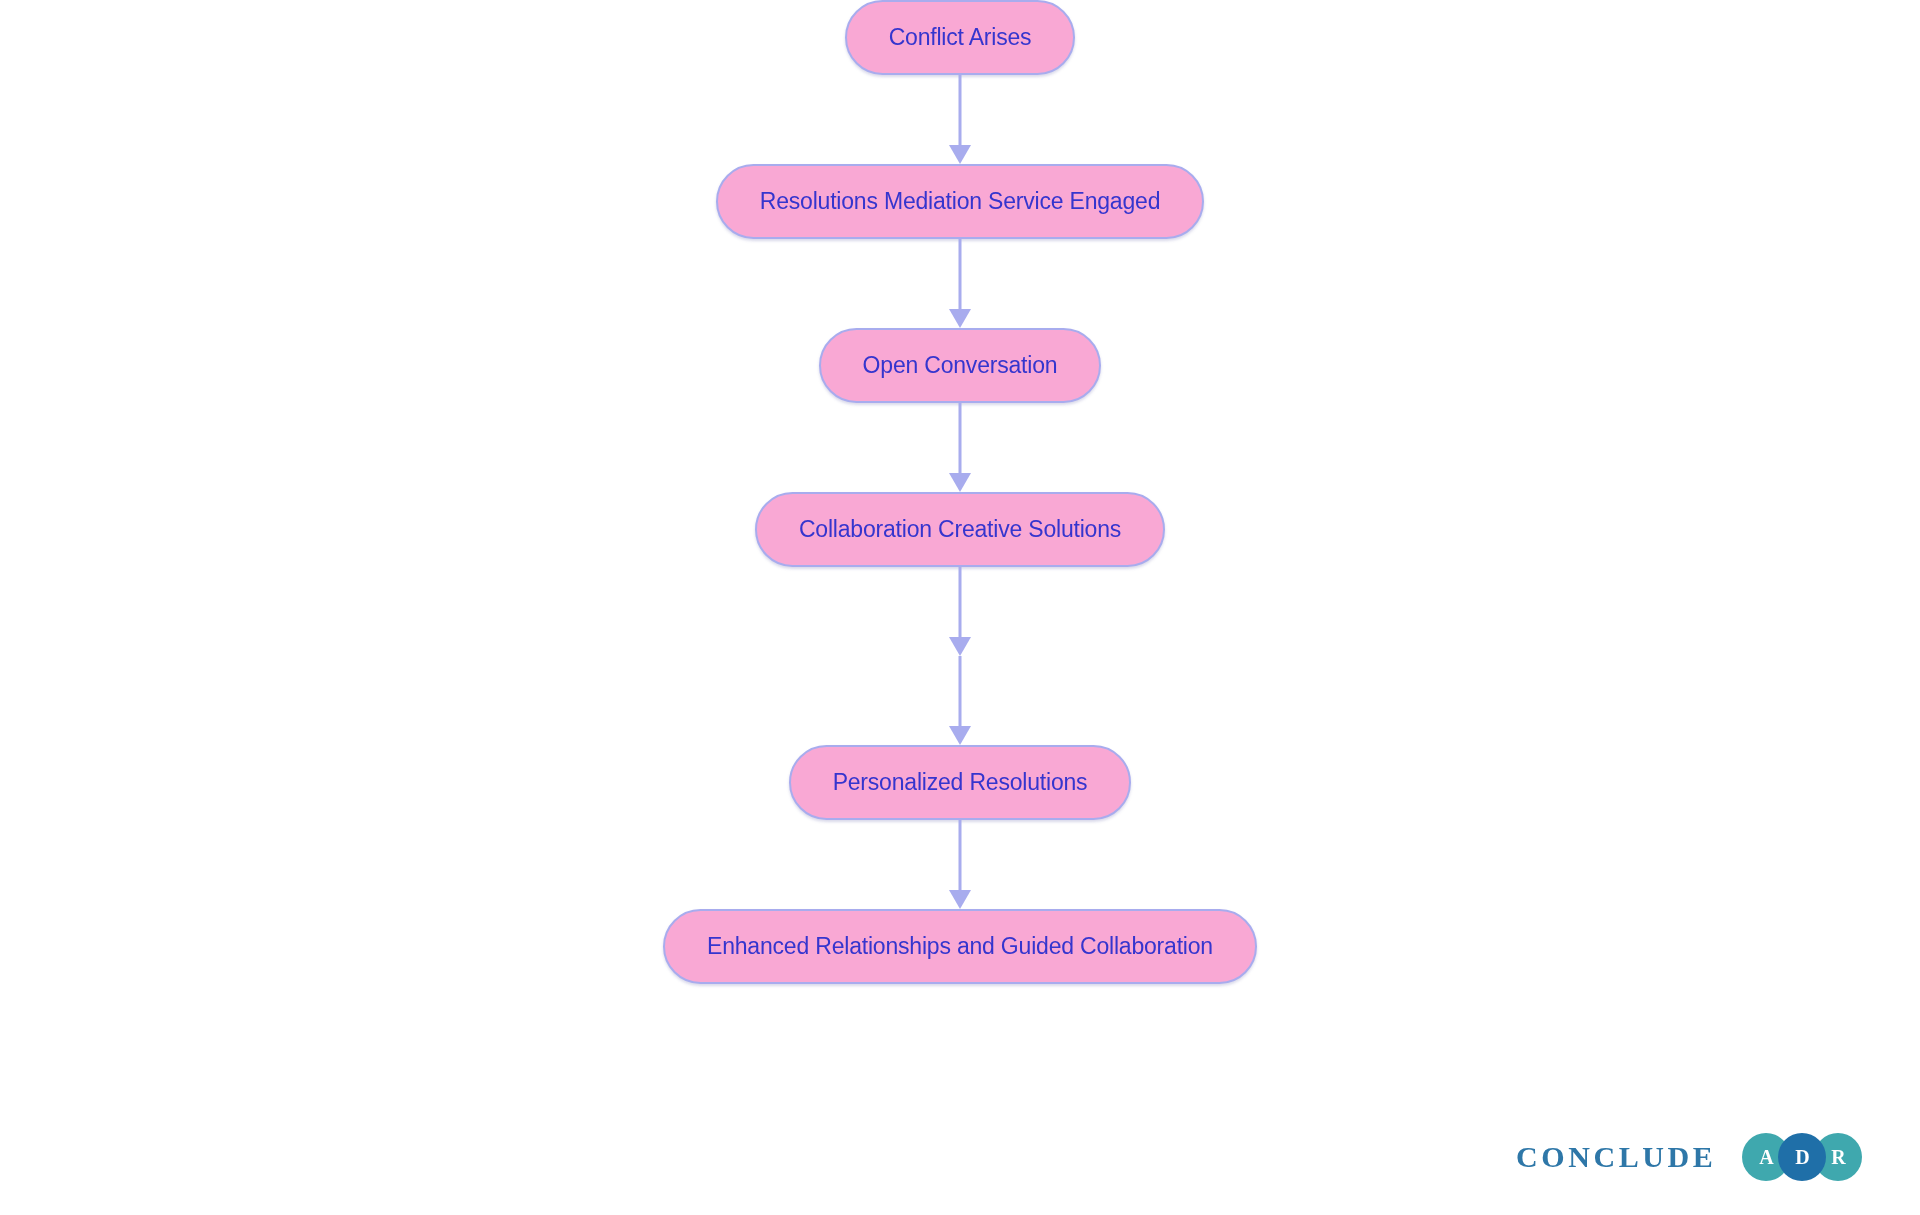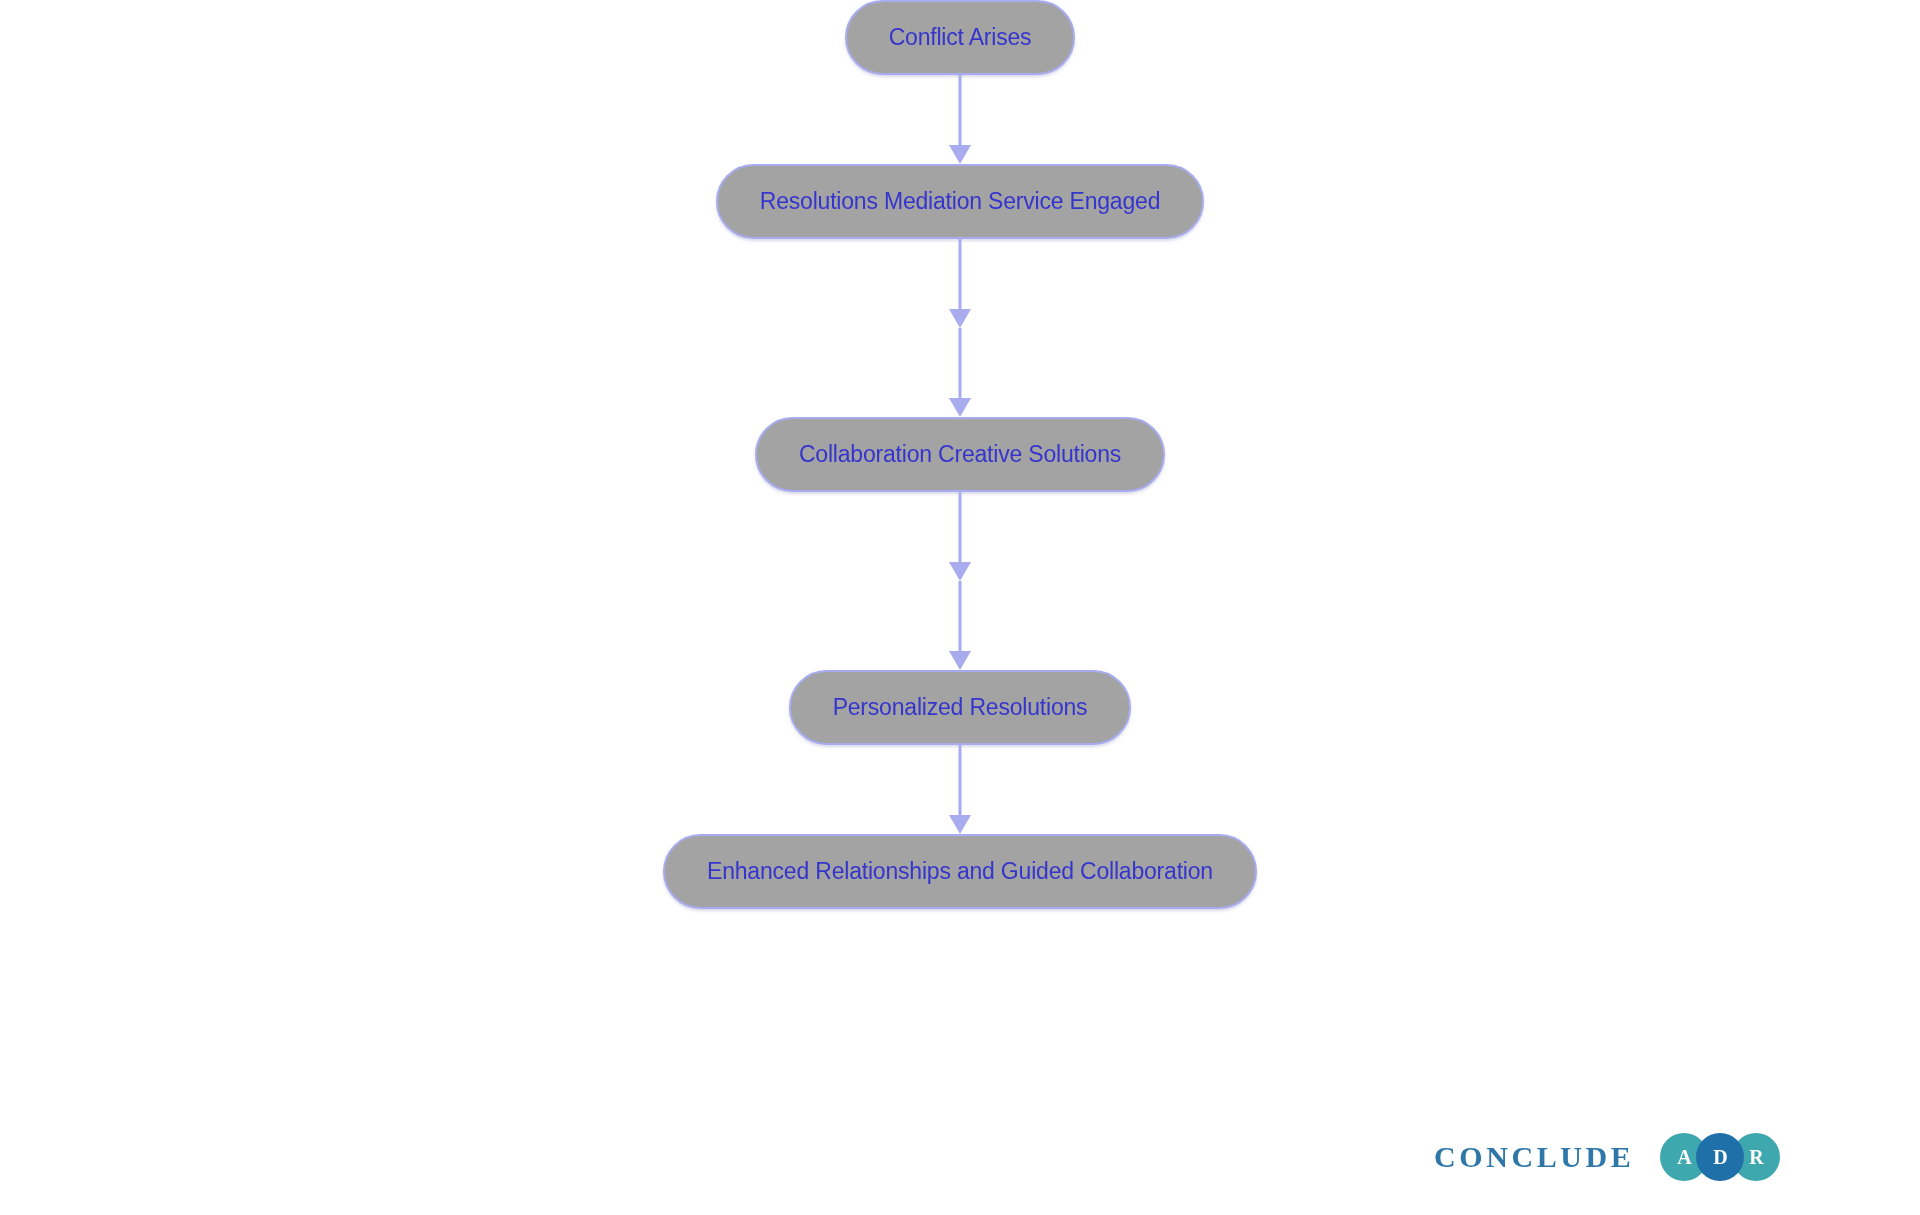--- a/index.html
+++ b/index.html
@@ -27,21 +27,21 @@
   }
 
   .node-row {
     display: flex;
     justify-content: center;
     align-items: center;
     height: 75px;
   }
 
   .node {
-    background: #a3a3a3;
+    background: #f9a8d4;
     border: 2px solid #a8aceE;
     border-radius: 40px;
     height: 75px;
     box-sizing: border-box;
     display: flex;
     align-items: center;
     justify-content: center;
     padding: 0 42px;
     box-shadow: 0 2px 3px rgba(120,120,180,0.28);
     color: #3535ce;
@@ -76,21 +76,21 @@
     width: 0;
     height: 0;
     border-left: 11px solid transparent;
     border-right: 11px solid transparent;
     border-top: 19px solid #a8aceE;
   }
 
   
   #logo {
     position: absolute;
-    left: 1434px;
+    left: 1516px;
     top: 1128px;
     display: flex;
     align-items: center;
     height: 58px;
   }
   #logo .wordmark {
     color: #2e77a8;
     font-family: "Liberation Serif", serif;
     font-size: 30px;
     font-weight: 700;
@@ -137,20 +137,23 @@
 
   <div class="node-row">
     <div class="node">Resolutions Mediation Service Engaged</div>
   </div>
 
   <div class="connector">
     <div class="stem"></div>
     <div class="head"></div>
   </div>
 
+  <div class="node-row">
+    <div class="node">Open Conversation</div>
+  </div>
 
   <div class="connector">
     <div class="stem"></div>
     <div class="head"></div>
   </div>
 
   <div class="node-row">
     <div class="node">Collaboration Creative Solutions</div>
   </div>
 

